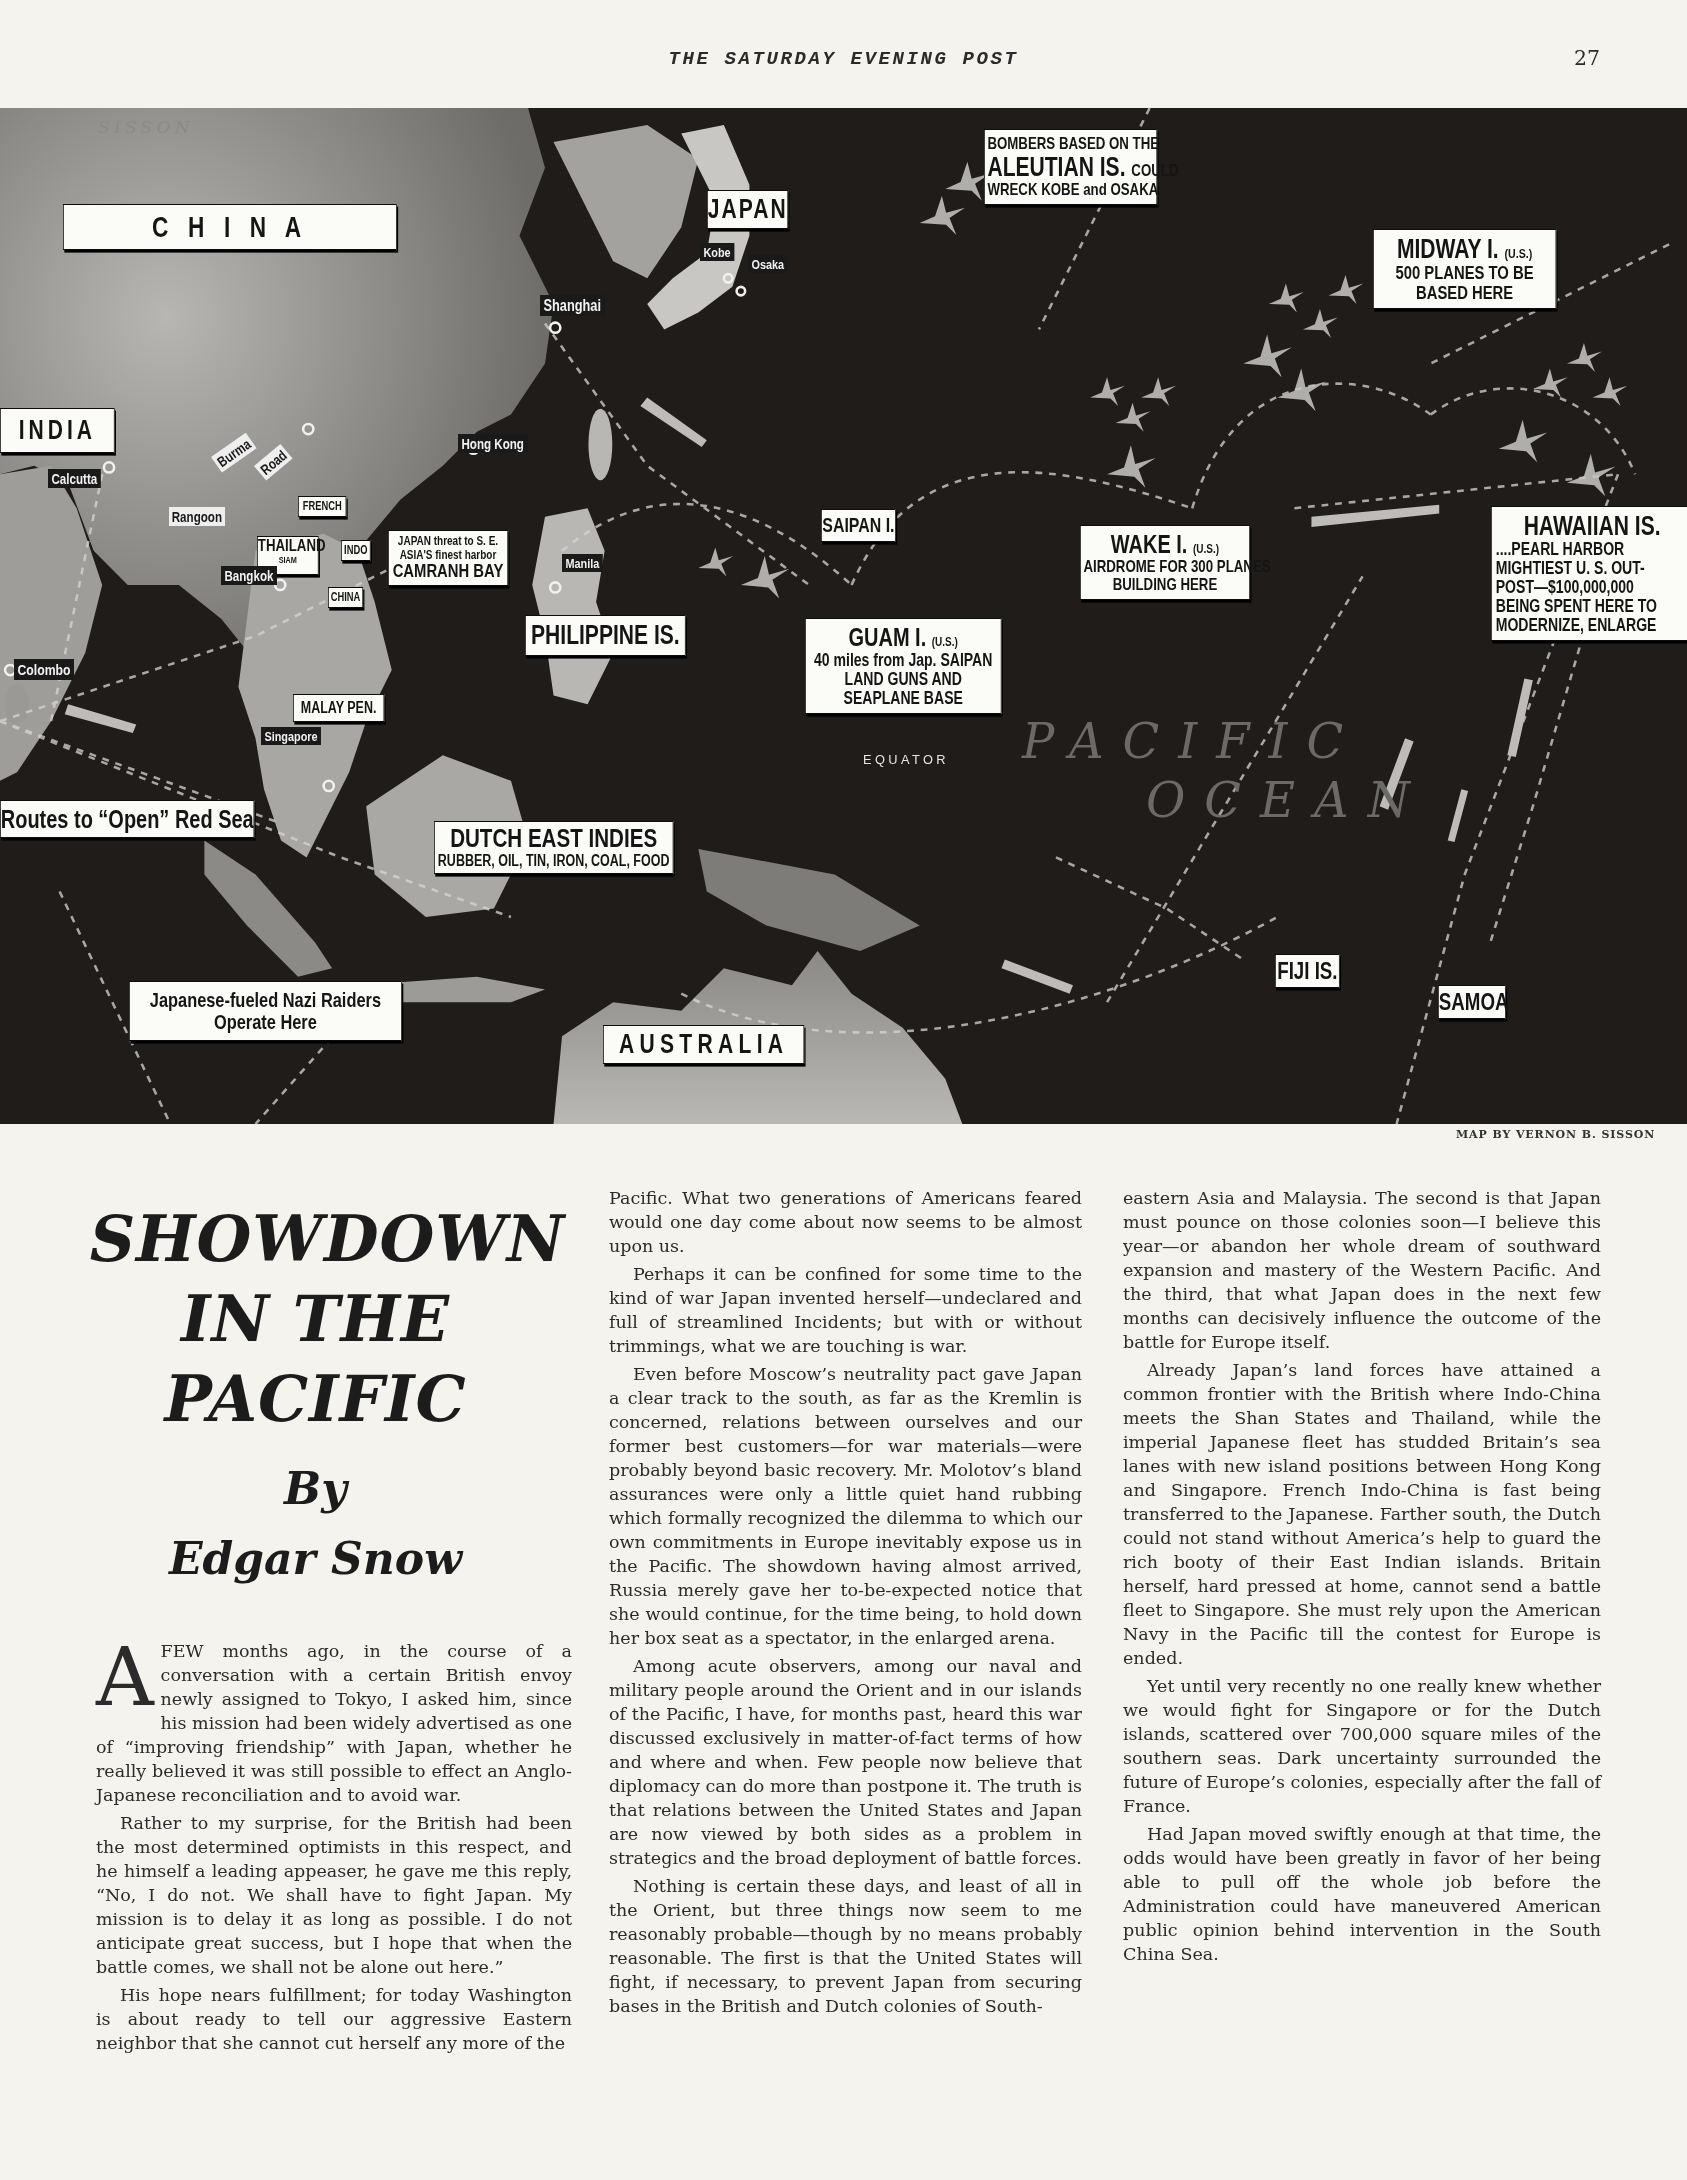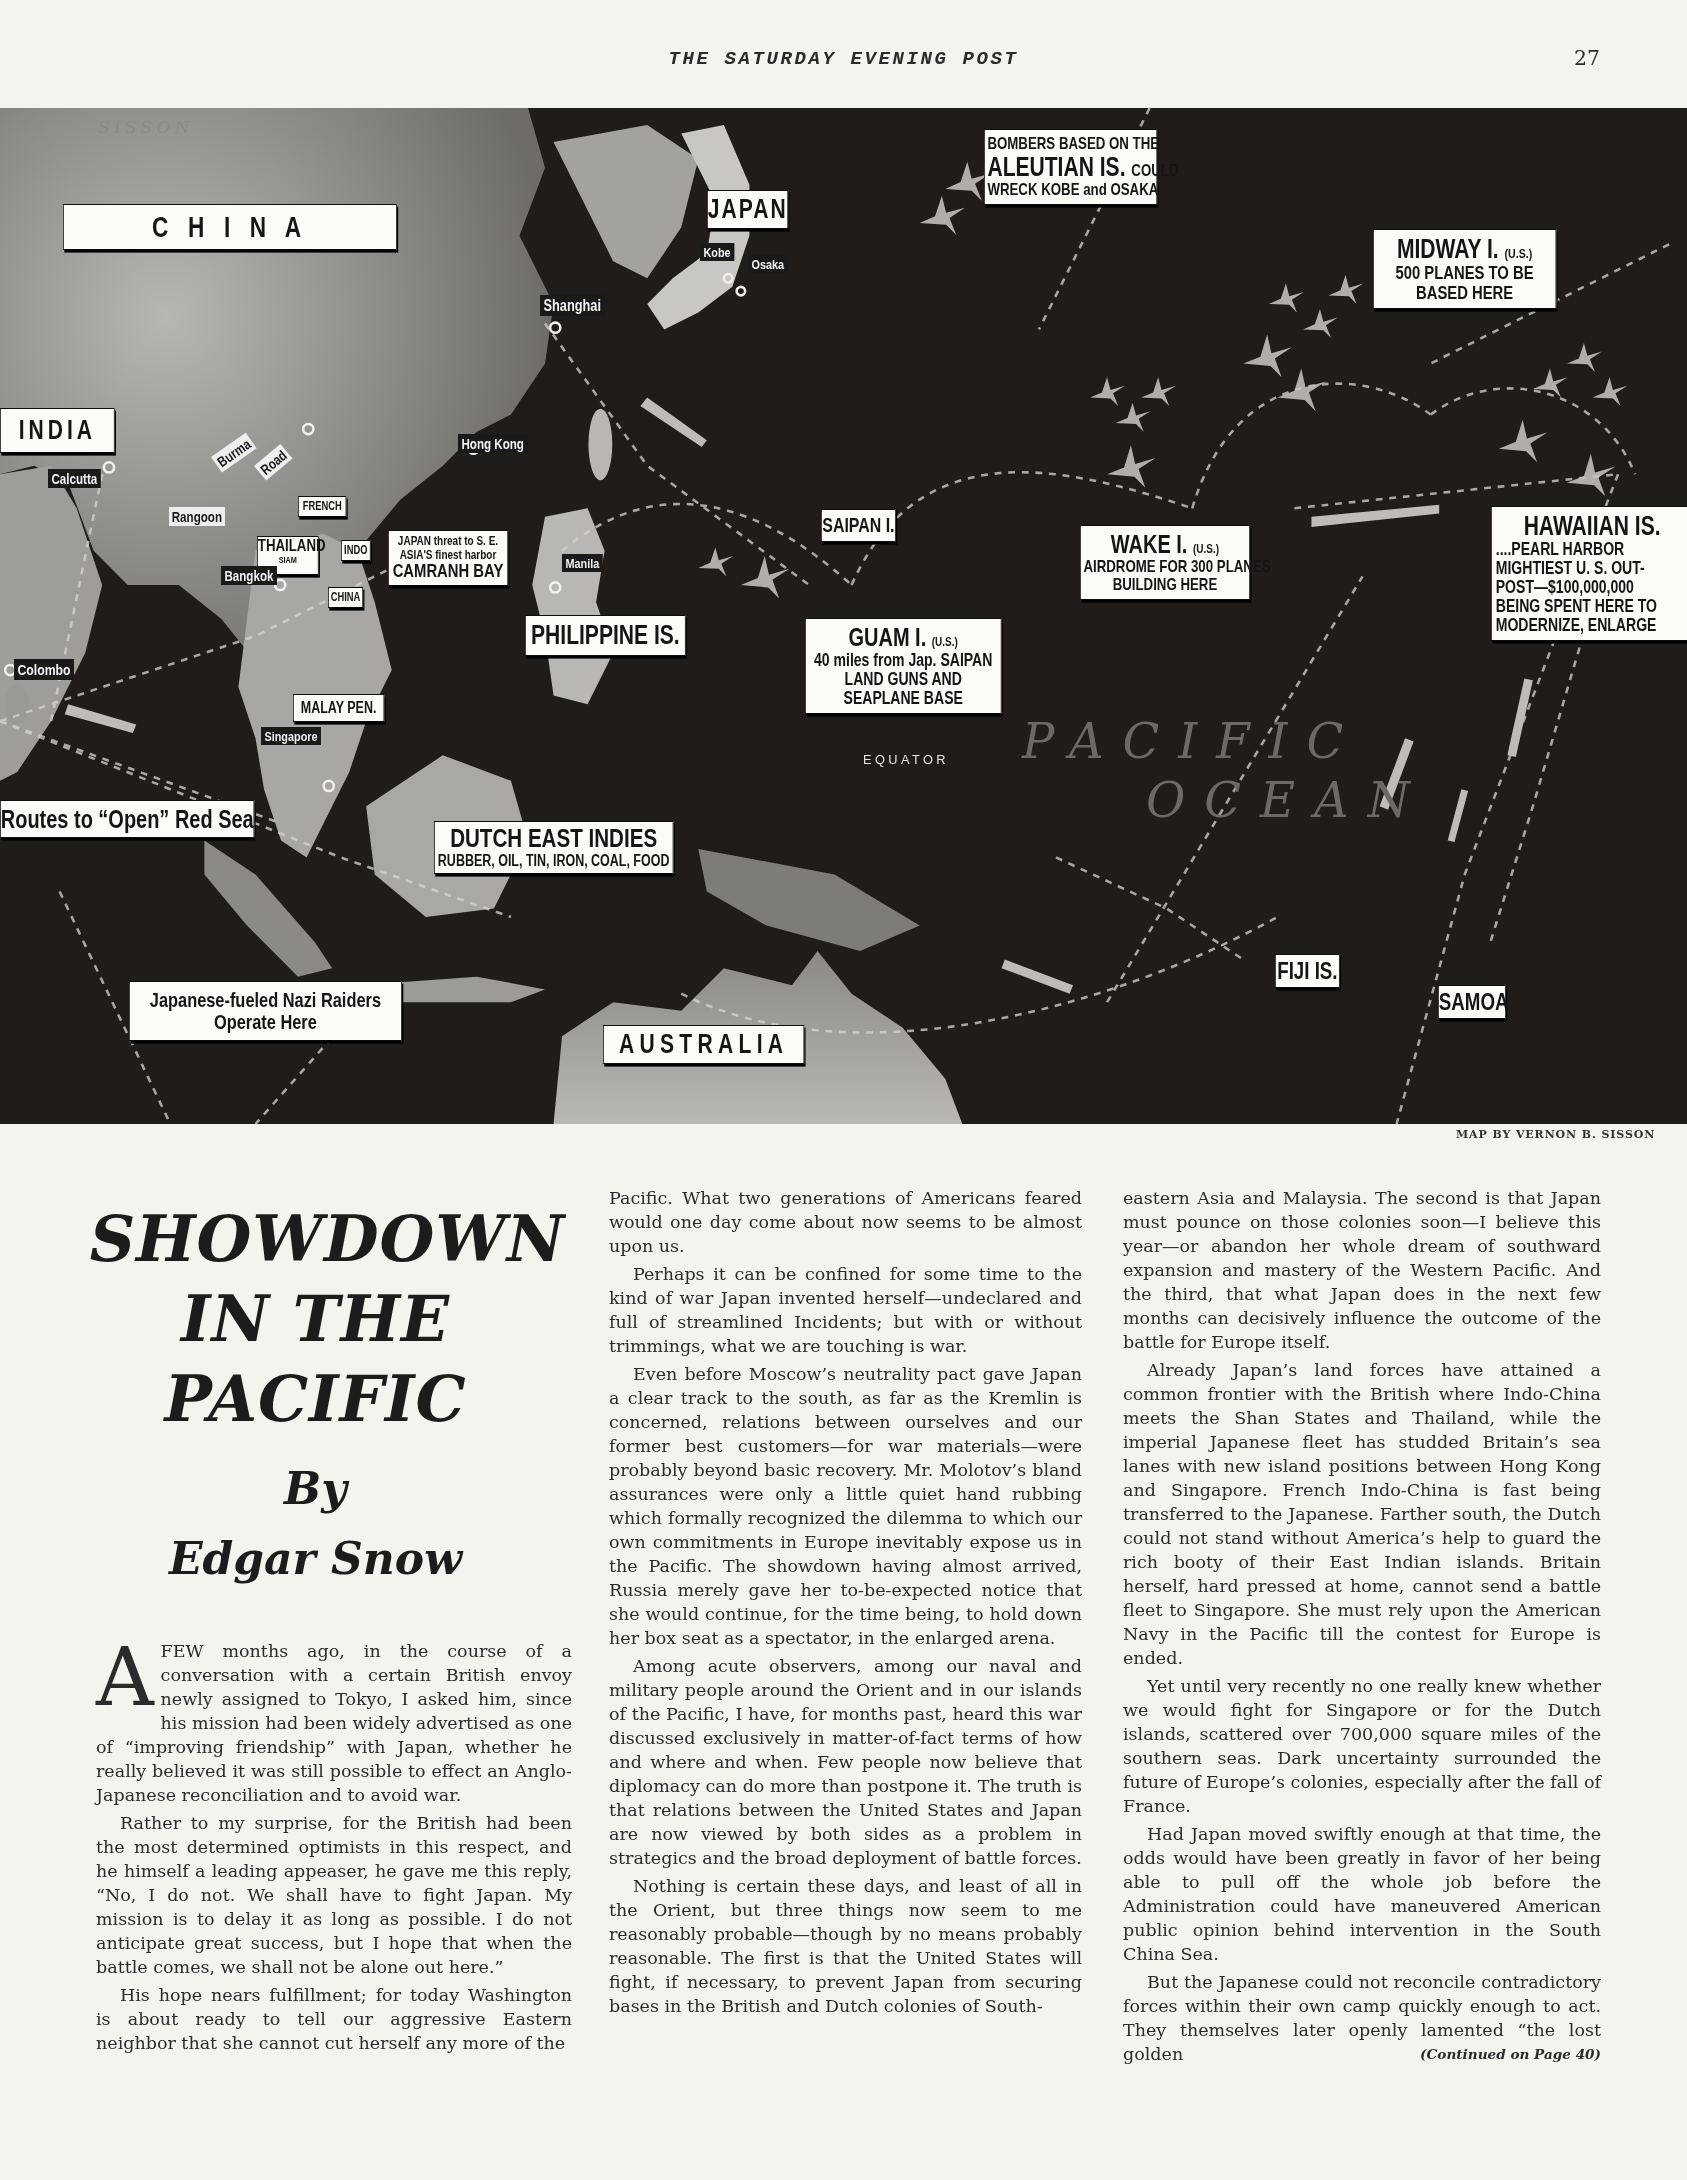--- a/index.html
+++ b/index.html
@@ -253,15 +253,14 @@
   <p>Even before Moscow’s neutrality pact gave Japan a clear track to the south, as far as the Kremlin is concerned, relations between ourselves and our former best customers—for war materials—were probably beyond basic recovery. Mr. Molotov’s bland assurances were only a little quiet hand rubbing which formally recognized the dilemma to which our own commitments in Europe inevitably expose us in the Pacific. The showdown having almost arrived, Russia merely gave her to-be-expected notice that she would continue, for the time being, to hold down her box seat as a spectator, in the enlarged arena.</p>
   <p>Among acute observers, among our naval and military people around the Orient and in our islands of the Pacific, I have, for months past, heard this war discussed exclusively in matter-of-fact terms of how and where and when. Few people now believe that diplomacy can do more than postpone it. The truth is that relations between the United States and Japan are now viewed by both sides as a problem in strategics and the broad deployment of battle forces.</p>
   <p>Nothing is certain these days, and least of all in the Orient, but three things now seem to me reasonably probable—though by no means probably reasonable. The first is that the United States will fight, if necessary, to prevent Japan from securing bases in the British and Dutch colonies of South-</p>
 </div>
 
 <div class="col" style="left:1119px;top:1182px;width:486px;">
   <p class="cont">eastern Asia and Malaysia. The second is that Japan must pounce on those colonies soon—I believe this year—or abandon her whole dream of southward expansion and mastery of the Western Pacific. And the third, that what Japan does in the next few months can decisively influence the outcome of the battle for Europe itself.</p>
   <p>Already Japan’s land forces have attained a common frontier with the British where Indo-China meets the Shan States and Thailand, while the imperial Japanese fleet has studded Britain’s sea lanes with new island positions between Hong Kong and Singapore. French Indo-China is fast being transferred to the Japanese. Farther south, the Dutch could not stand without America’s help to guard the rich booty of their East Indian islands. Britain herself, hard pressed at home, cannot send a battle fleet to Singapore. She must rely upon the American Navy in the Pacific till the contest for Europe is ended.</p>
   <p>Yet until very recently no one really knew whether we would fight for Singapore or for the Dutch islands, scattered over 700,000 square miles of the southern seas. Dark uncertainty surrounded the future of Europe’s colonies, especially after the fall of France.</p>
   <p>Had Japan moved swiftly enough at that time, the odds would have been greatly in favor of her being able to pull off the whole job before the Administration could have maneuvered American public opinion behind intervention in the South China Sea.</p>
-  <p><span>But the Japanese could not reconcile contradictory forces within their own camp quickly enough to act. They themselves later openly lamented “the lost golden</span> <span class="continued">(Continued on Page 40)</span></p>
 </div>
 
 
 </body></html>

